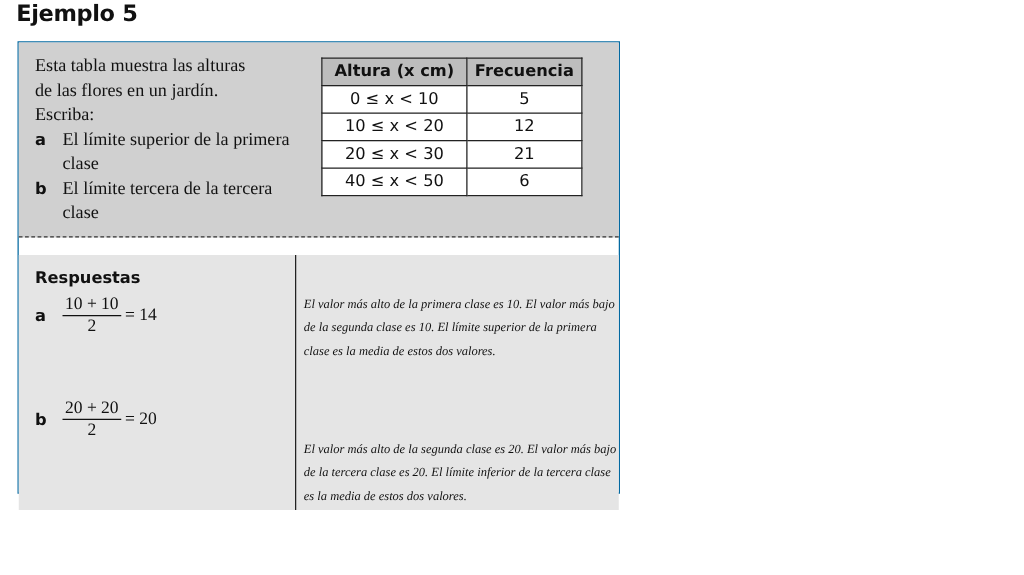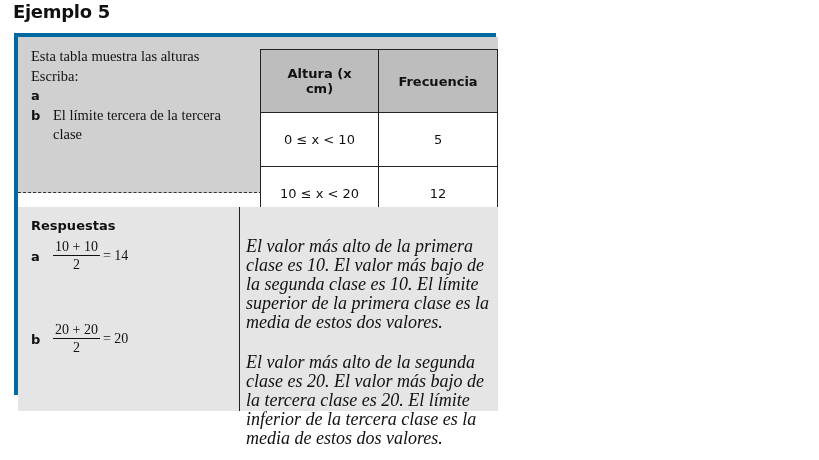--- a/index.html
+++ b/index.html
@@ -1,50 +1,52 @@
 <!DOCTYPE html>
 <html><head>
   <meta charset="utf-8">
   <style>
     html, body { margin: 0; padding: 0; background: #ffffff; }
     body { width: 819px; height: 460px; position: relative; overflow: hidden; font-family: "Liberation Serif", serif; color: #111; }
     .title { position: absolute; left: 13px; top: 1px; font-family: "DejaVu Sans", sans-serif; font-weight: bold; font-size: 18px; letter-spacing: -0.3px; color: #111; }
-    .box { position: absolute; left: 14px; top: 33px; width: 482px; height: 362px; border: 4px solid #0369a1; box-sizing: border-box; }
+    .box { position: absolute; left: 14px; top: 33px; width: 482px; height: 362px; border: 1px solid #0369a1; box-sizing: border-box; }
     .q { position: absolute; left: 0; top: 0; width: 480px; height: 155px; background: #d0d0d0; border-bottom: 1.5px dashed #333; }
     .qtext { position: absolute; left: 13px; top: 10px; width: 220px; font-size: 14.5px; line-height: 19.5px; }
     .item { display: flex; }
     .lbl { font-family: "DejaVu Sans", sans-serif; font-weight: bold; font-size: 13px; width: 22px; flex: none; }
     table.freq { position: absolute; left: 242px; top: 12px; border-collapse: collapse; font-family: "DejaVu Sans", sans-serif; font-size: 13px; }
-    table.freq th, table.freq td { border: 1px solid #222; height: 21px; padding: 16px; text-align: center; }
+    table.freq th, table.freq td { border: 1px solid #222; height: 21px; padding: 0; text-align: center; }
     table.freq th { background: #bdbdbd; font-weight: bold; }
     table.freq td { background: #ffffff; }
     .c1 { width: 115px; }
     .c2 { width: 91px; }
     .ans { position: absolute; left: 0; top: 170px; width: 480px; height: 204px; background: #e5e5e5; }
     .divider { position: absolute; left: 221px; top: 0; width: 1px; height: 204px; background: #222; }
     .resp { position: absolute; left: 13px; top: 11px; font-family: "DejaVu Sans", sans-serif; font-weight: bold; font-size: 13px; }
     .eq { position: absolute; left: 13px; display: flex; align-items: center; font-size: 14px; }
     .eq .lbl { width: 22px; }
     .frac { display: inline-flex; flex-direction: column; align-items: center; margin-right: 3px; }
     .num { border-bottom: 1px solid #111; padding: 0 2px; line-height: 16px; }
     .den { line-height: 17px; }
-    .expl { position: absolute; left: 228px; width: 250px; font-style: italic; font-size: 18px; line-height: 19px; }
+    .expl { position: absolute; left: 228px; width: 250px; font-style: italic; font-size: 10px; line-height: 19px; }
   </style>
 </head>
 <body>
 
 <div class="title">Ejemplo 5</div>
 
 <div class="box">
   <div class="q">
     <div class="qtext">
       <div>Esta tabla muestra las alturas</div>
+      <div>de las flores en un jardín.</div>
       <div>Escriba:</div>
       <div class="item">
         <span class="lbl">a</span>
+        <span>El límite superior de la primera clase</span>
       </div>
       <div class="item">
         <span class="lbl">b</span>
         <span>El límite tercera de la tercera clase</span>
       </div>
     </div>
 
     <table class="freq">
       <thead>
         <tr>

